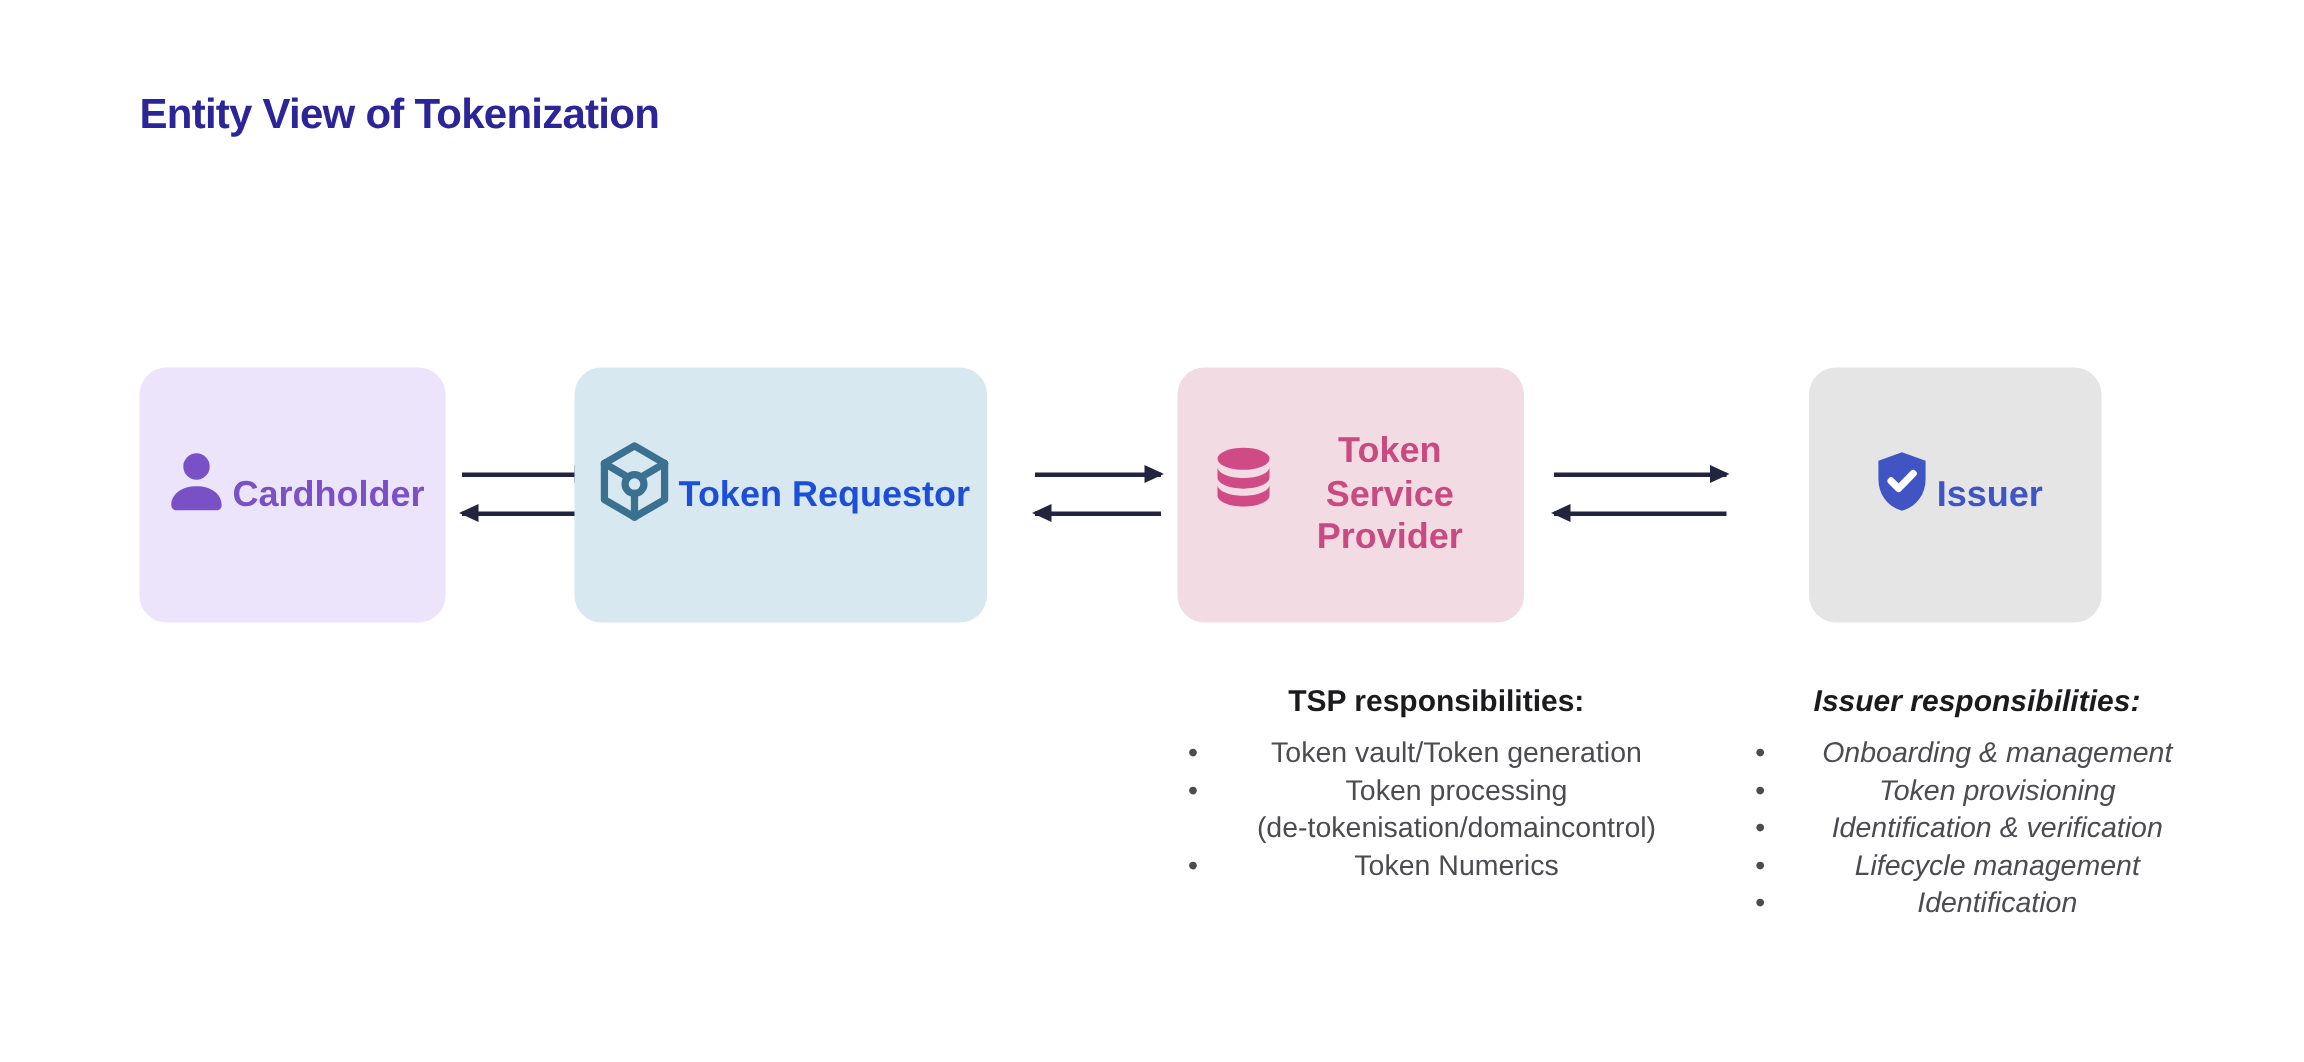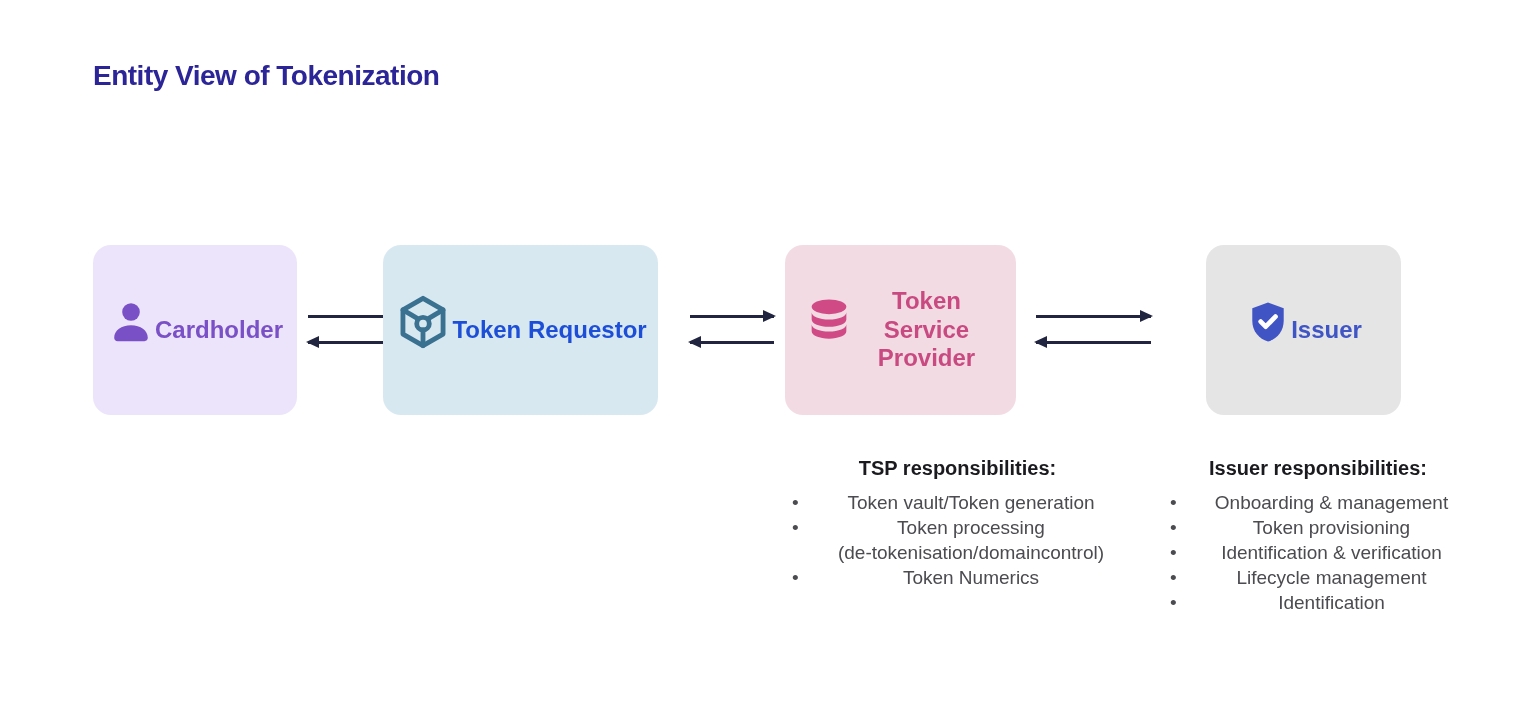--- a/index.html
+++ b/index.html
@@ -34,21 +34,21 @@
     content:""; position:absolute; right:-2px; top:-5px;
     border-left:13px solid #212540; border-top:6.5px solid transparent; border-bottom:6.5px solid transparent;
   }
   .arrow.left::before {
     content:""; position:absolute; left:-2px; top:-5px;
     border-right:13px solid #212540; border-top:6.5px solid transparent; border-bottom:6.5px solid transparent;
   }
 
   .resp-block { position:absolute; top:457px;text-align:center; }
   .resp-tsp    { left:785px;  width:345px; }
-  .resp-issuer { left:1163px; width:310px; }
+  .resp-issuer { left:1163px; width:310px;font-style:italic; }
   .resp-heading { font-size:20px; font-weight:bold; color:#1b1b1f; margin-bottom:9px; }
   .resp-list { list-style:none;margin-top:10px; }
   .resp-list li {
     position:relative; padding-left:27px; font-size:19px; line-height:25px;
     color:#4b4b50; white-space:pre-line;
   }
   .resp-list li::before {
     content:"•"; position:absolute; left:7px; top:0; color:#4b4b50; font-size:19px;
   }
 </style>

